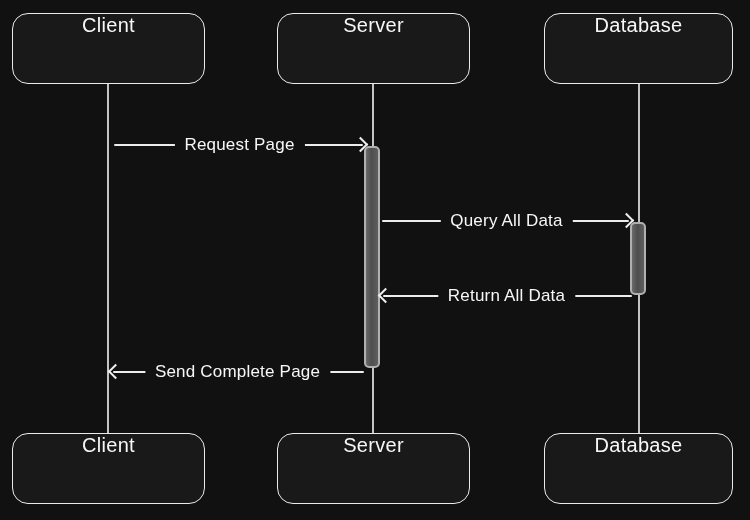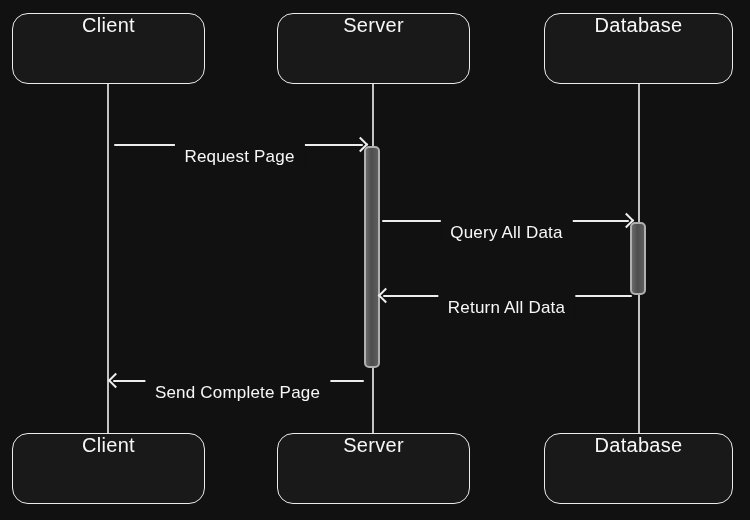--- a/index.html
+++ b/index.html
@@ -69,21 +69,20 @@
     left: 50%;
     top: 50%;
     transform: translate(-50%, -50%);
     background: #111111;
     padding: 0 10px;
     white-space: nowrap;
     color: #f7f7f7;
     font-size: 17px;
     letter-spacing: 0.2px;
     line-height: 28px;
-    margin-top: 12px;
   }
   .mhead {
     position: absolute;
     width: 11px;
     height: 11px;
     top: 8px;
     box-sizing: border-box;
   }
   .mhead.right {
     right: -1px;
@@ -141,19 +140,19 @@
     <span class="mhead right"></span>
     <span class="mlabel">Query All Data</span>
   </div>
 
   <div class="message" style="left:381px; top:282px; width:251px">
     <div class="mline" style="left:2px; right:0"></div>
     <span class="mhead left"></span>
     <span class="mlabel">Return All Data</span>
   </div>
 
-  <div class="message" style="left:111px; top:367px; width:253px">
+  <div class="message" style="left:111px; top:358px; width:253px">
     <div class="mline" style="left:2px; right:0"></div>
     <span class="mhead left"></span>
     <span class="mlabel">Send Complete Page</span>
   </div>
 
 </div>
 
 </body></html>

